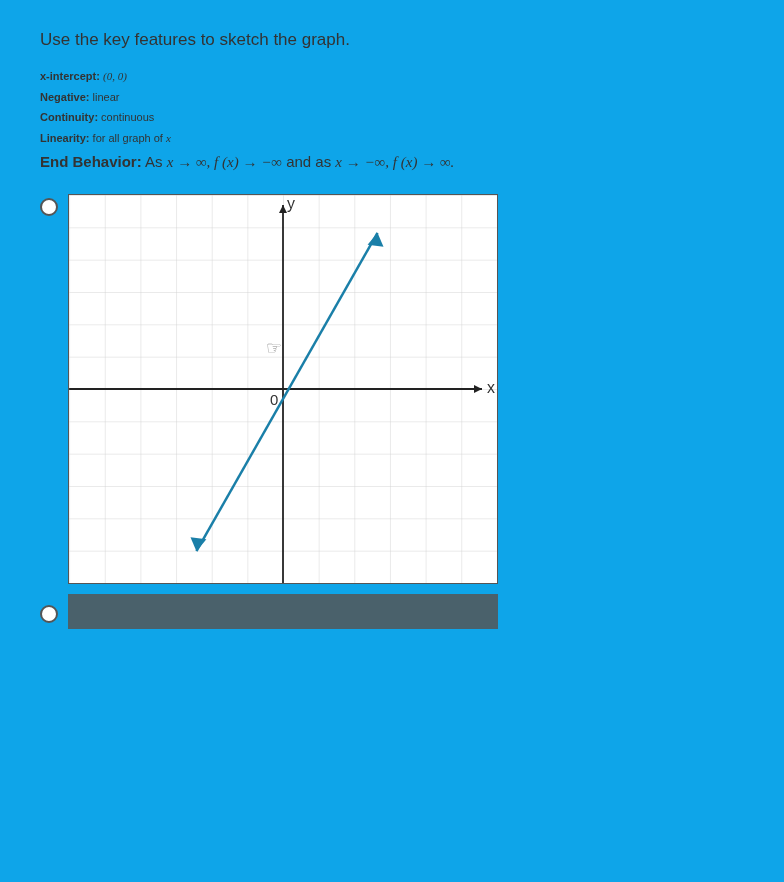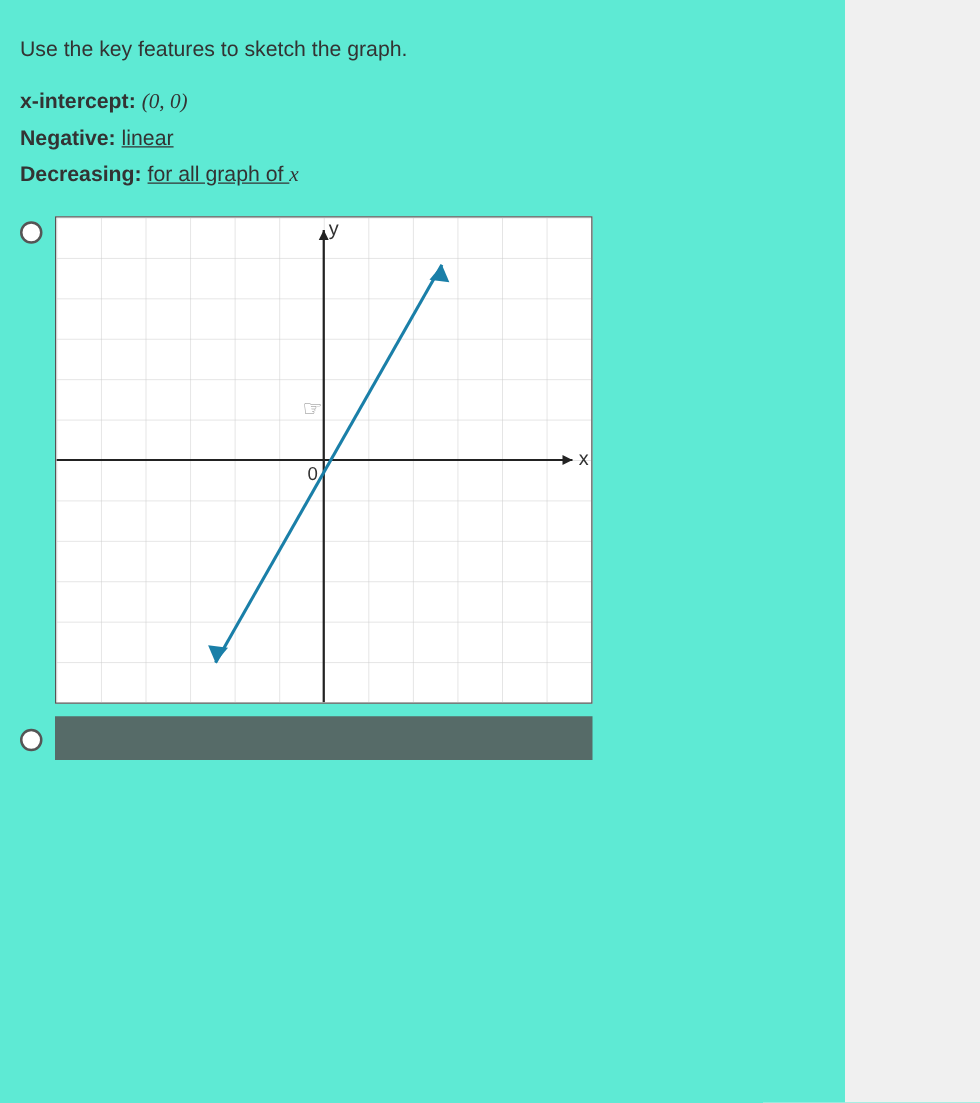--- a/index.html
+++ b/index.html
@@ -8,53 +8,52 @@
       background-color: #f0f0f0;
       font-family: 'Georgia', serif;
       width: 784px;
       min-height: 882px;
       display: flex;
       align-items: flex-start;
       justify-content: flex-start;
     }
 
     .page-container {
-      background-color: #5eead4;
-      width: 676px;
+      background-color: #0ea5e9;
+      width: 784px;
       min-height: 882px;
-      padding: 30px 40px 30px 16px;
+      padding: 30px 40px 30px 40px;
       position: relative;
     }
 
     .instruction {
       font-size: 17px;
       color: #333;
       margin-bottom: 18px;
       font-family: Arial, sans-serif;
     }
 
     .features-list {
       margin-bottom: 18px;
     }
 
     .feature-row {
-      font-size: 17px;
+      font-size: 11px;
       color: #333;
       margin-bottom: 4px;
       font-family: Arial, sans-serif;
       line-height: 1.5;
     }
 
     .feature-row .label {
       font-weight: bold;
     }
 
     .feature-row .value {
       font-weight: normal;
-      text-decoration: underline;
     }
 
     .end-behavior-row {
       font-size: 15px;
       color: #333;
       font-family: Arial, sans-serif;
       line-height: 1.6;
       margin-bottom: 4px;
     }
 
@@ -114,28 +113,37 @@
       <span class="label">x-intercept:</span>
       <span class="value"> </span><span class="math-text">(0, 0)</span>
     </div>
 
 
     <div class="feature-row">
       <span class="label">Negative:</span>
       <span class="value"> <span>linear</span></span>
     </div>
 
+    <div class="feature-row">
+      <span class="label">Continuity:</span>
+      <span class="value"> <span>continuous</span></span>
+    </div>
 
 
 
     <div class="feature-row">
-      <span class="label">Decreasing:</span>
+      <span class="label">Linearity:</span>
       <span class="value"> for all graph of </span><span class="math-text">x</span>
     </div>
 
+    <div class="end-behavior-row">
+      <span class="label">End Behavior:</span>
+      <span class="value"> As </span><span class="math-text">x → ∞, f (x) → −∞</span>
+      <span> and  as </span><span class="math-text">x → −∞, f (x) → ∞.</span>
+    </div>
 
   </div>
 
   <div class="graph-section">
     <div class="radio-circle"></div>
 
     <div class="graph-wrapper">
       <svg viewBox="0 0 430 390" xmlns="http://www.w3.org/2000/svg">
 
         <defs>

